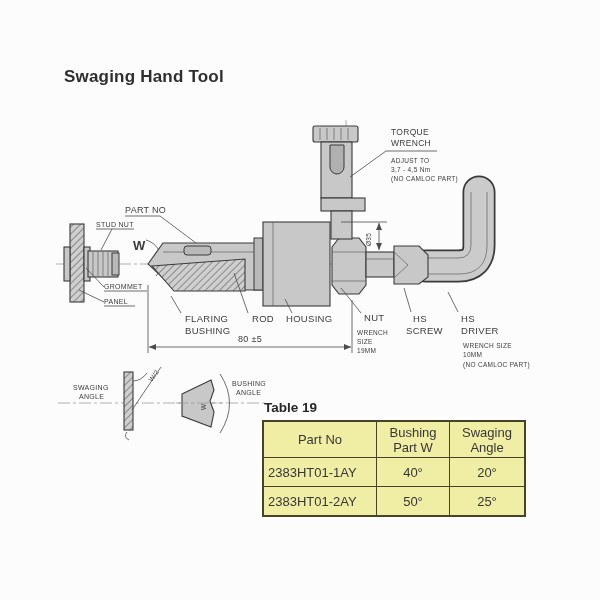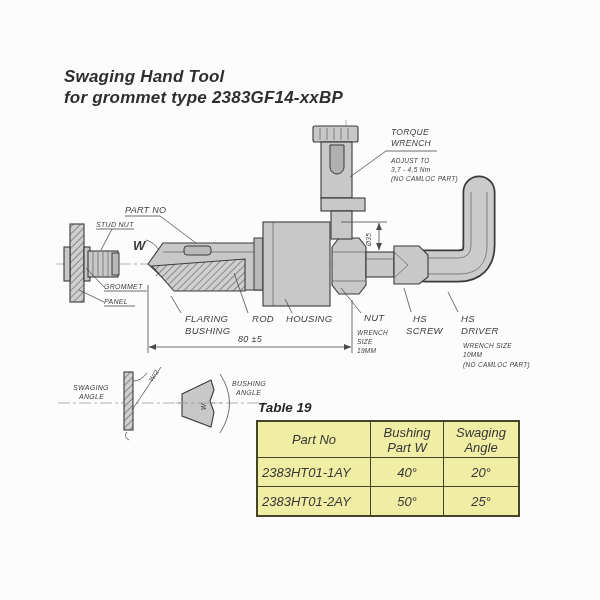--- a/index.html
+++ b/index.html
@@ -2,21 +2,20 @@
 <html style="--table-bg: #f0eda4; --table-border: #454428; --metal-fill: #c8c8c8; --line-color: #3a3a3a;"><head>
 <meta charset="utf-8">
 <style>
   html,body{margin:0;padding:0;}
   .page{
     position:relative;
     width:600px;height:600px;
     background:#fcfcfc;
     font-family:"Liberation Sans",sans-serif;
     overflow:hidden;
-    font-style:italic;
   }
   .title{
     position:absolute;left:64px;top:66px;
     font-weight:bold;font-size:17px;line-height:21px;
     color:#2e2e2e;letter-spacing:0.2px;
   }
   .diagram-svg{position:absolute;left:50px;top:115px;}
 
   
   .metal{fill:var(--metal-fill,#c8c8c8);stroke:var(--line-color,#3a3a3a);stroke-width:1.1;}
@@ -31,21 +30,21 @@
   .driver-fill{stroke:#cbcbcb;stroke-width:29.5;fill:none;stroke-linecap:round;}
   .lbl{fill:#3c3c3c;letter-spacing:0.3px;}
   .t65{font-size:6.5px;}
   .t7{font-size:7px;}
   .t85{font-size:8.5px;}
   .t9{font-size:9px;}
   .t95{font-size:9.5px;}
   .t13{font-size:13px;font-weight:bold;letter-spacing:0;}
 
   
-  .table-block{position:absolute;left:256px;top:400px;width:292px;}
+  .table-block{position:absolute;left:262px;top:400px;width:292px;}
   .table-caption{font-weight:bold;font-size:13.5px;color:#262626;margin:0 0 5px 2px;}
   .parts-table{
     border-collapse:collapse;
     background:var(--table-bg,#f0eda4);
     border:2px solid var(--table-border,#454428);
   }
   .parts-table th,.parts-table td{
     border:1.6px solid var(--table-border,#454428);
     color:#373737;padding:1px 4px;text-align:center;
   }
@@ -56,21 +55,20 @@
   .col-swag{width:66px;}
   .parts-table td.cell-part{text-align:left;}
 </style>
 </head>
 <body>
 
 <div class="page">
 
   <div class="title">
     <div>Swaging Hand Tool</div>
-    <div>for grommet type 2383GF14-xxBP</div>
   </div>
 
   <svg class="diagram-svg" width="500" height="335" viewBox="50 115 500 335">
     <defs>
       <pattern id="hatch" width="5" height="5" patternUnits="userSpaceOnUse" patternTransform="rotate(45)">
         <rect width="5" height="5" fill="#cfcfcf"></rect>
         <line x1="0" y1="0" x2="0" y2="5" stroke="#5a5a5a" stroke-width="1.2"></line>
       </pattern>
       <marker id="arr" markerWidth="8" markerHeight="8" refX="7" refY="4" orient="auto-start-reverse" markerUnits="userSpaceOnUse">
         <path d="M0,1 L7,4 L0,7 Z" fill="#4a4a4a"></path>

